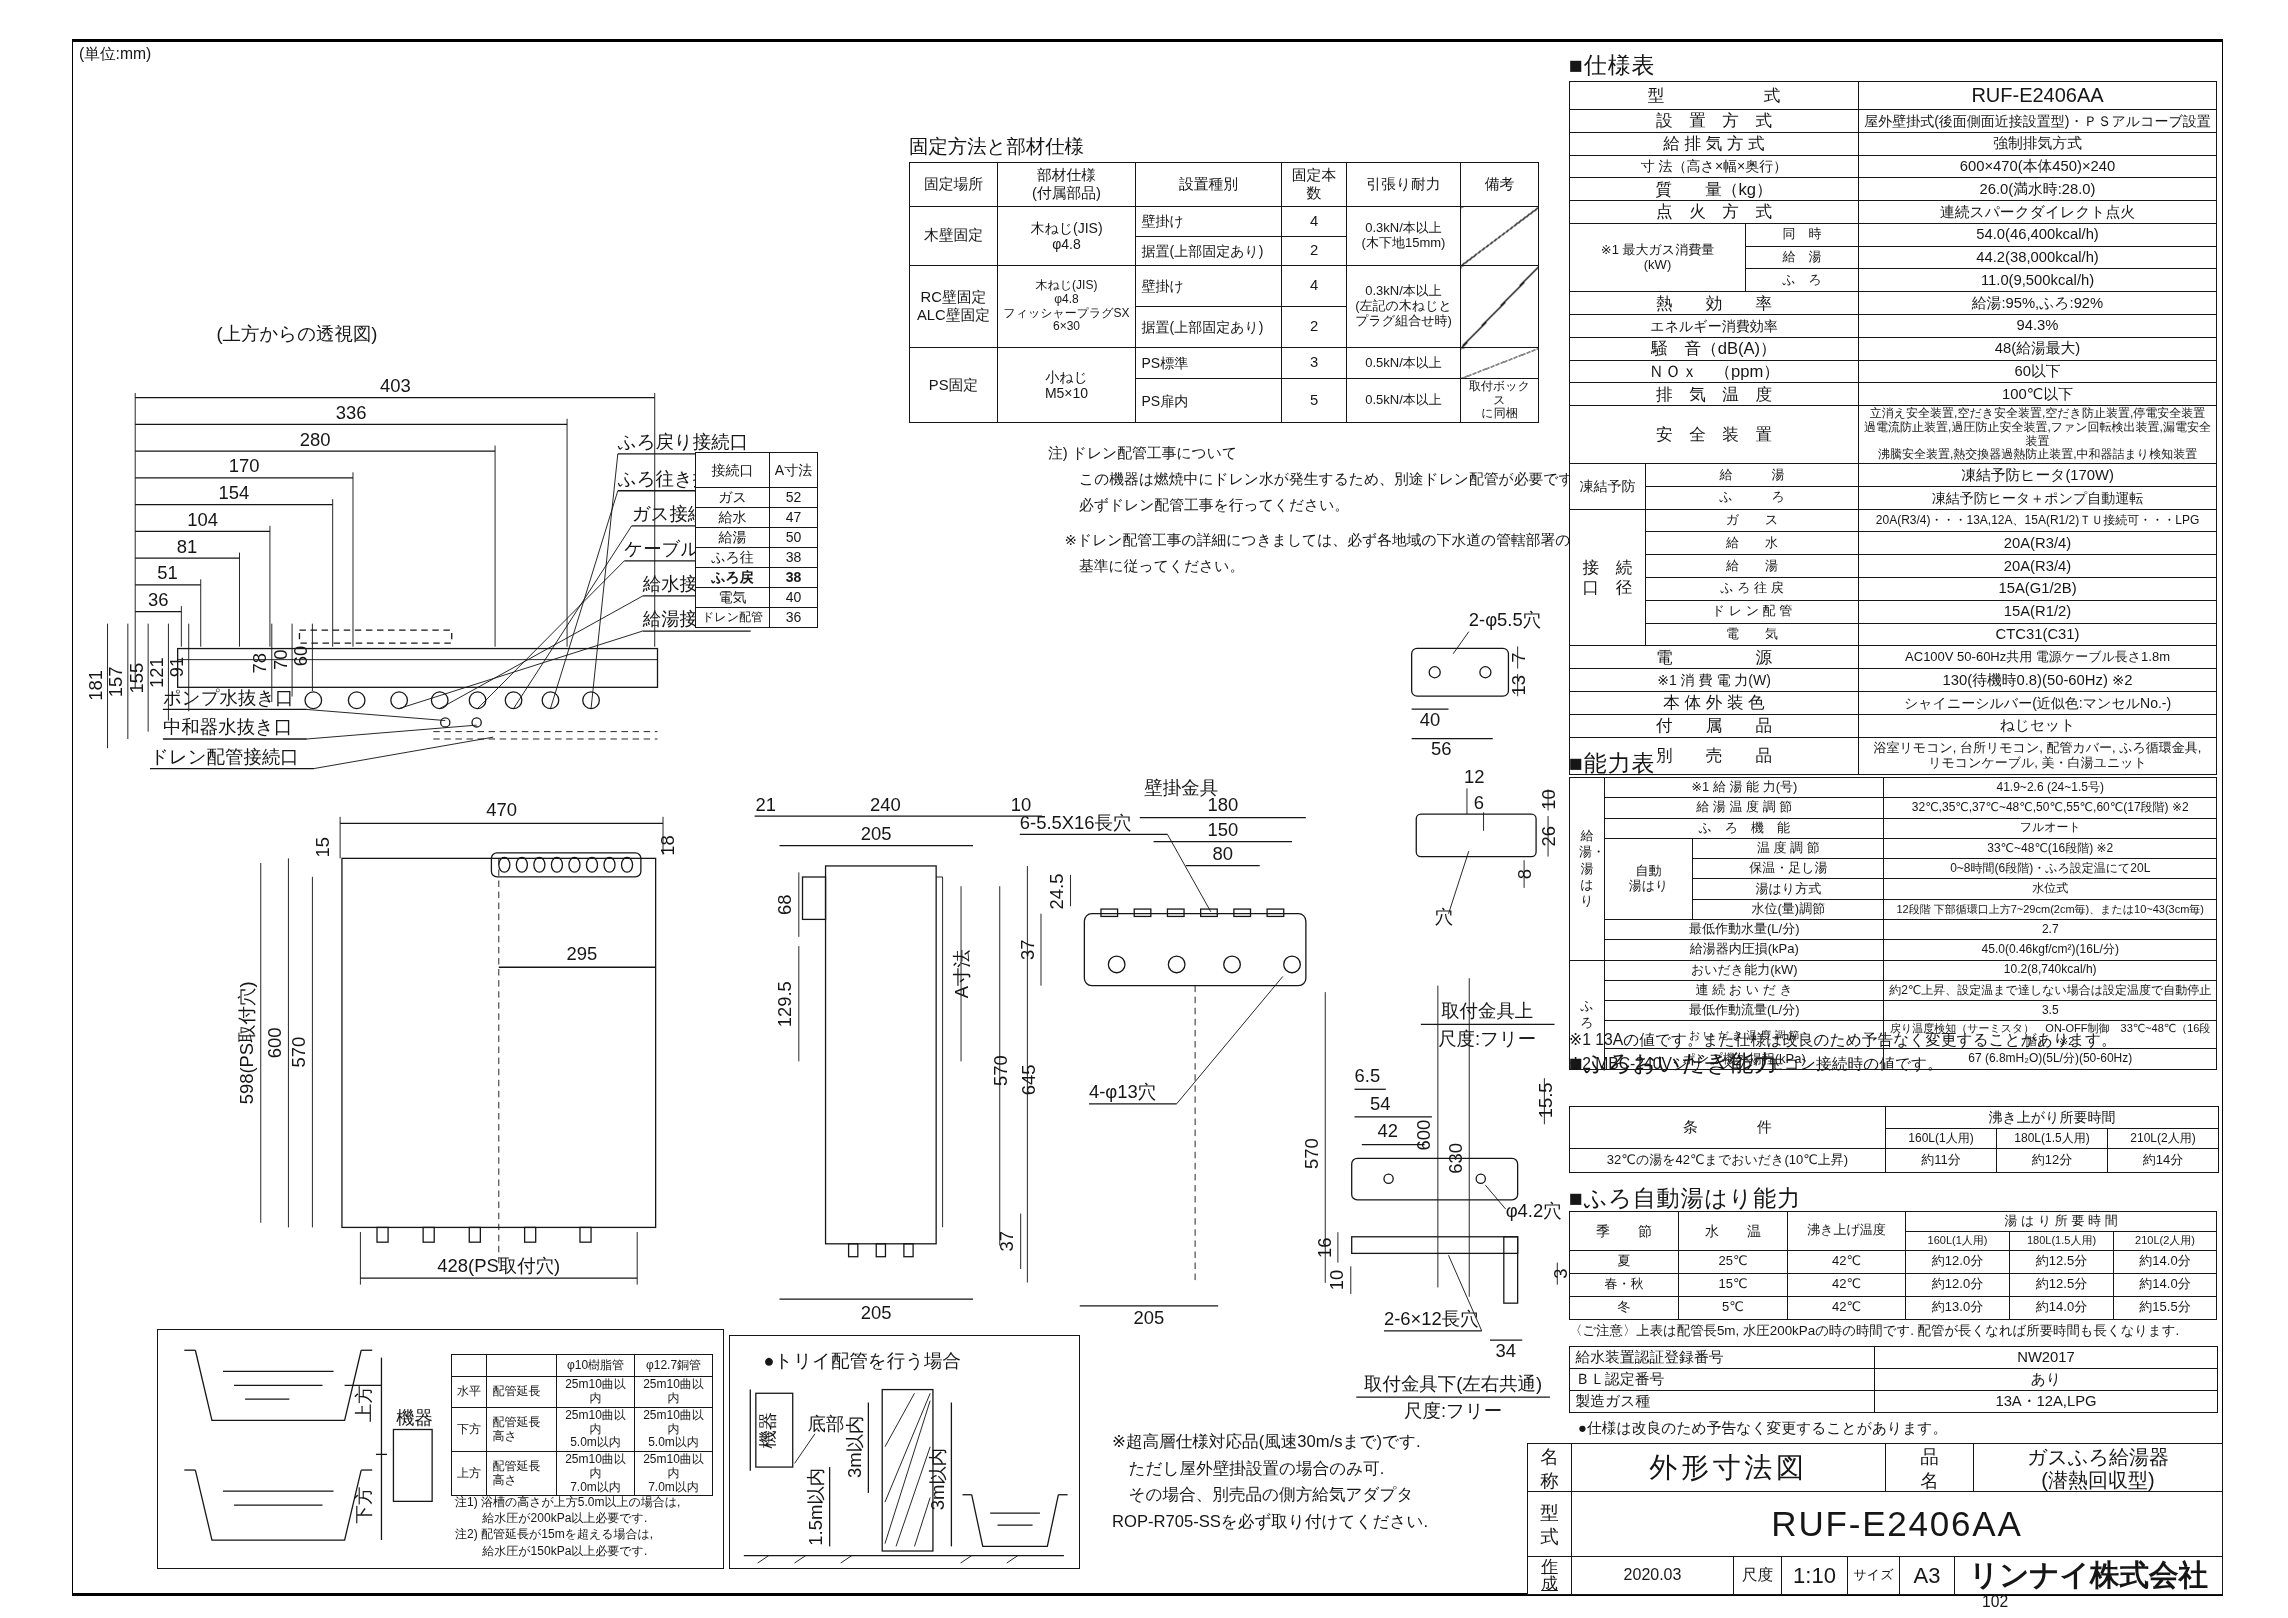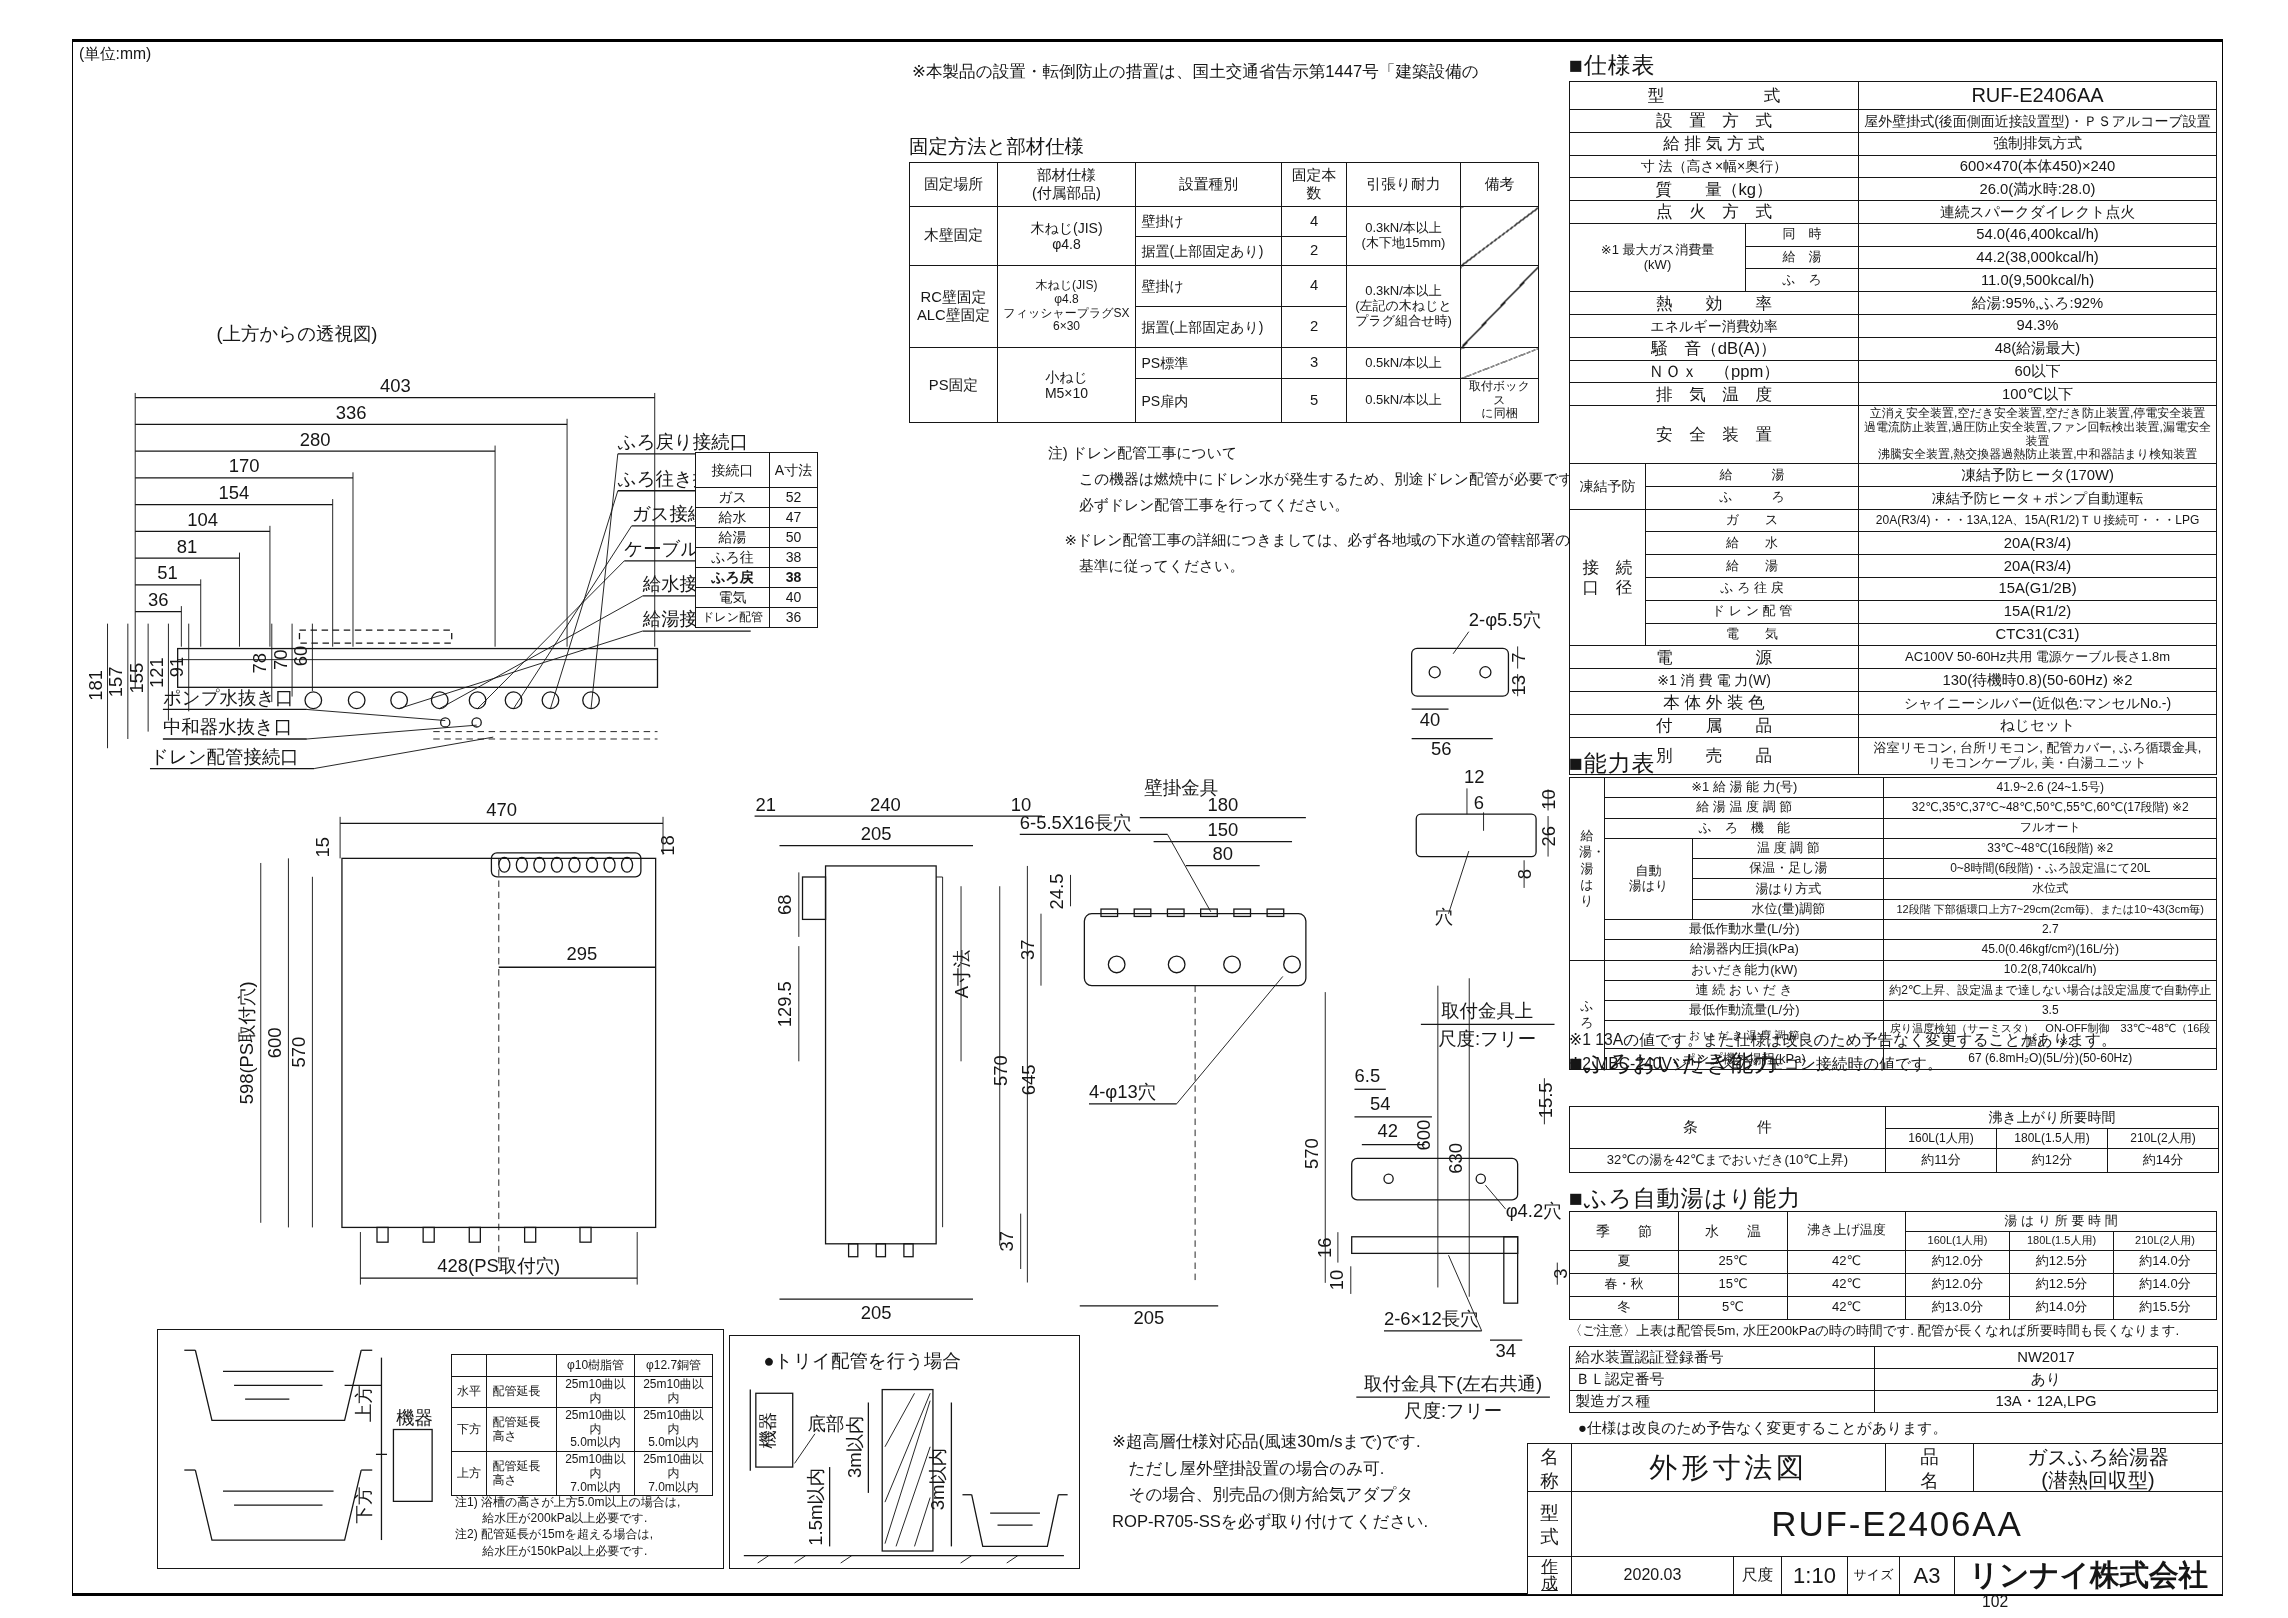--- a/index.html
+++ b/index.html
@@ -27,21 +27,20 @@
   .pgnum{font-size:15.7px;}
 </style>
 </head>
 <body>
 
 <div class="abs frame"></div>
 
 <div class="abs" style="left:79px;top:44px;font-size:15.7px;">(単位:mm)</div>
 
 <div class="abs" style="left:912px;top:59px;font-size:16.6px;line-height:1.55;">
-  <div>※本製品の設置・転倒防止の措置は、国土交通省告示第1447号「建築設備の</div>
 </div>
 
 <div class="abs" style="left:909px;top:133px;font-size:19.4px;">固定方法と部材仕様</div>
 <table class="t abs" style="left:909px;top:162px;width:629px;font-size:14.8px;">
   <colgroup>
       <col style="width:88px">
       <col style="width:138px">
       <col style="width:146px">
       <col style="width:65px">
       <col style="width:114px">

